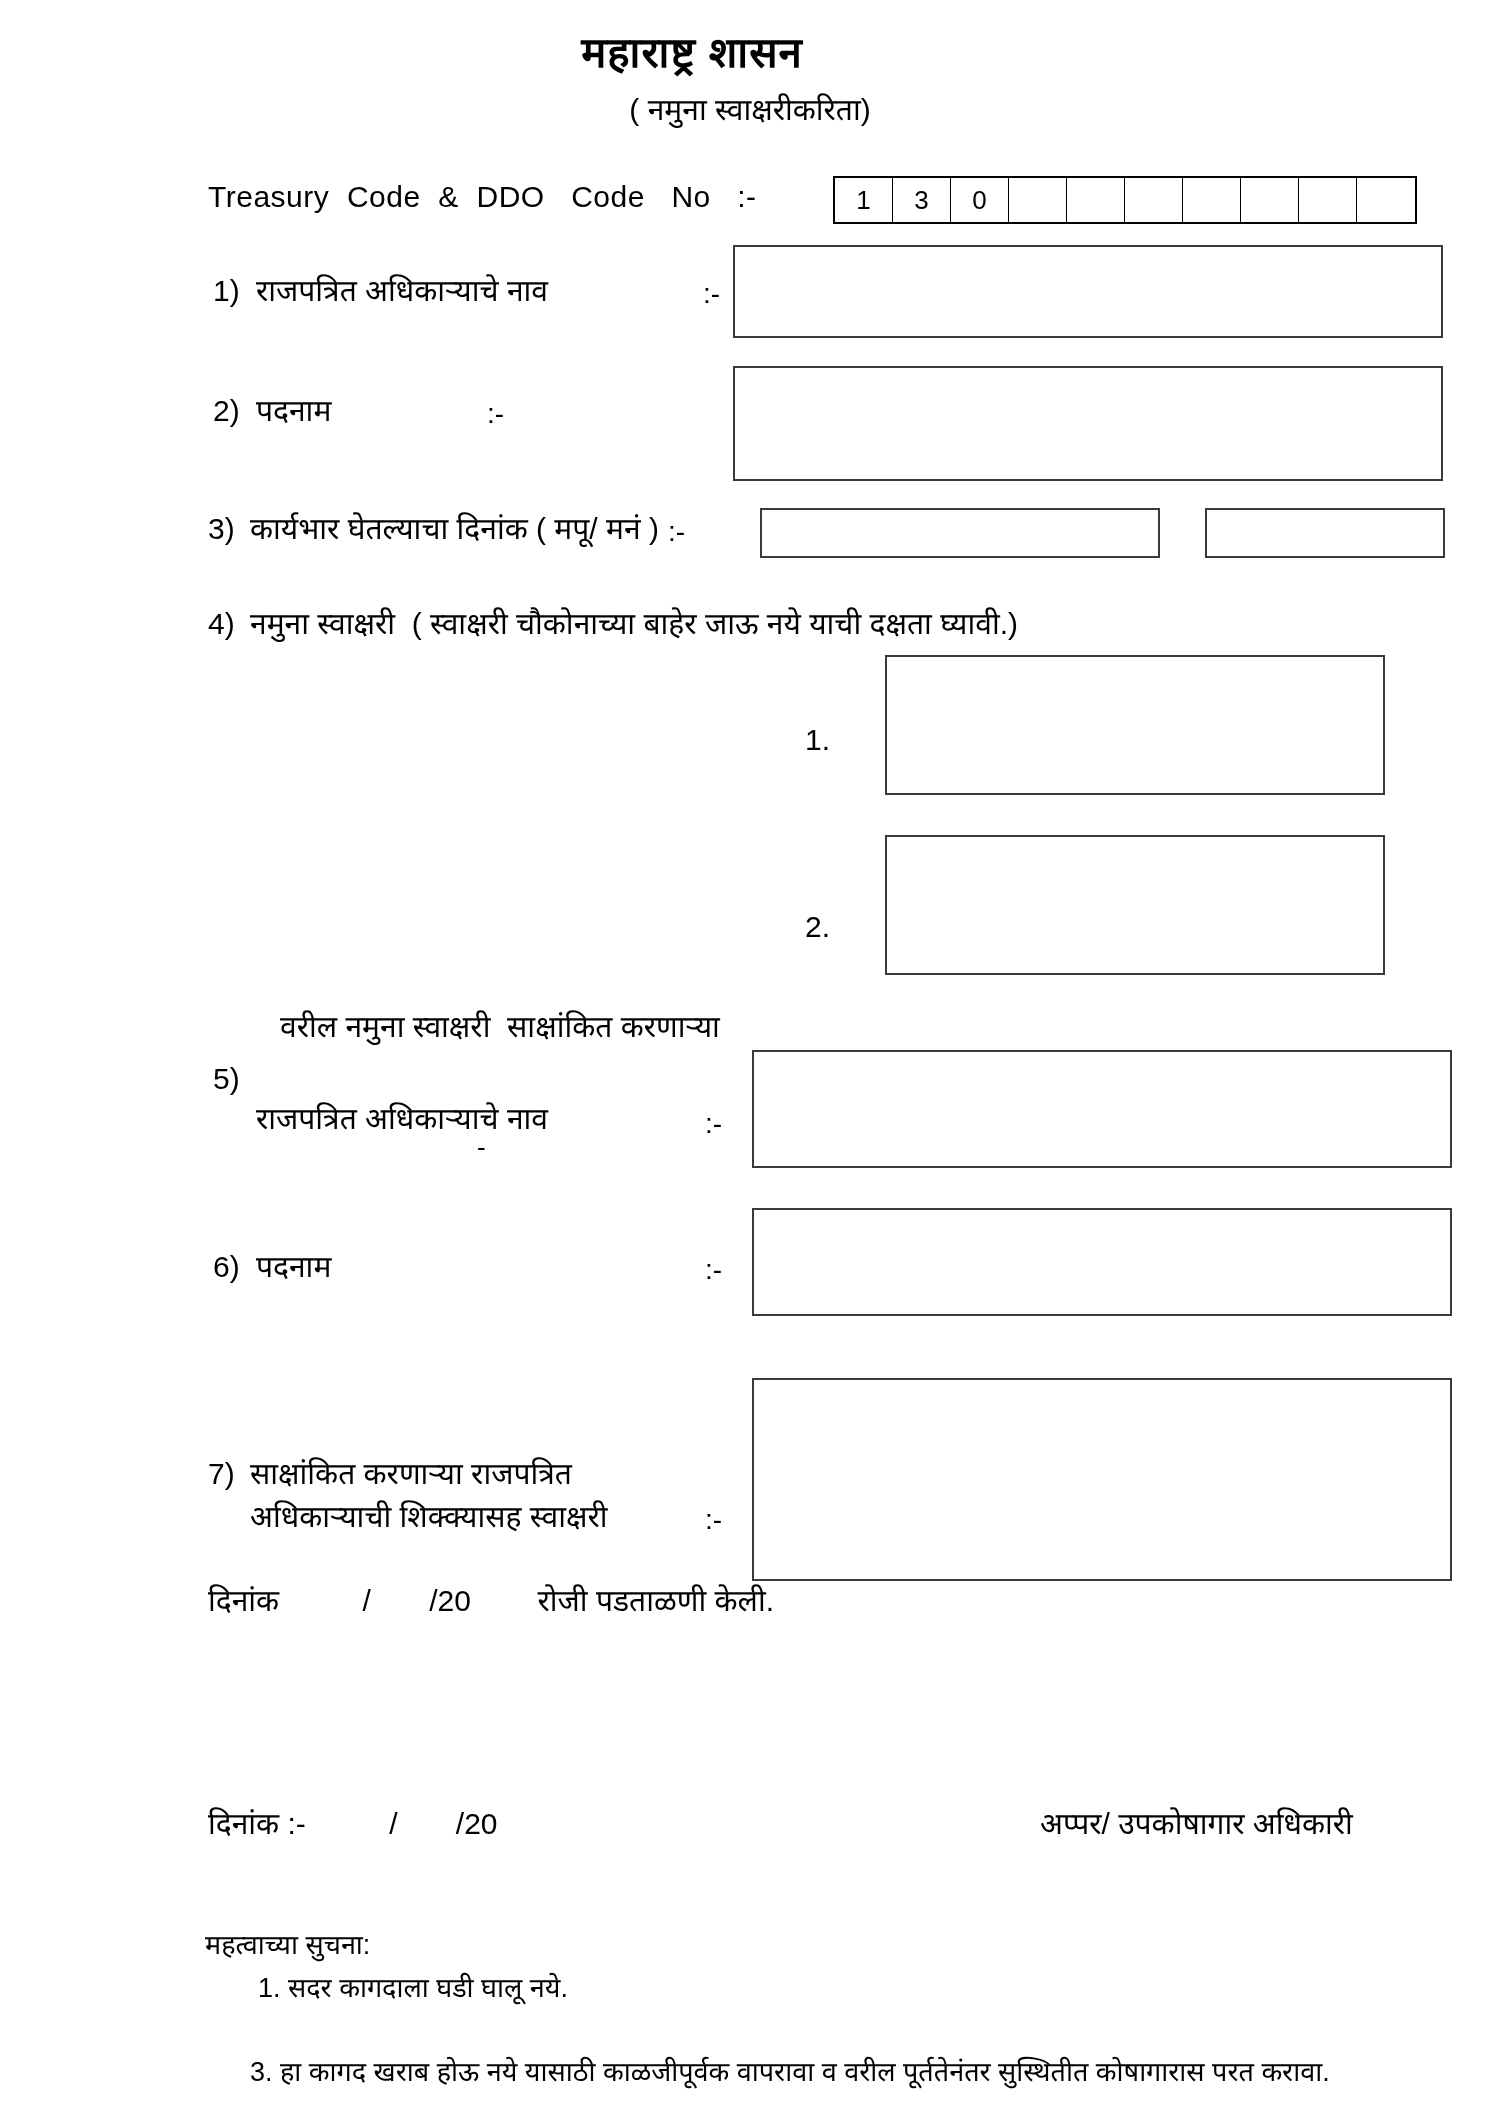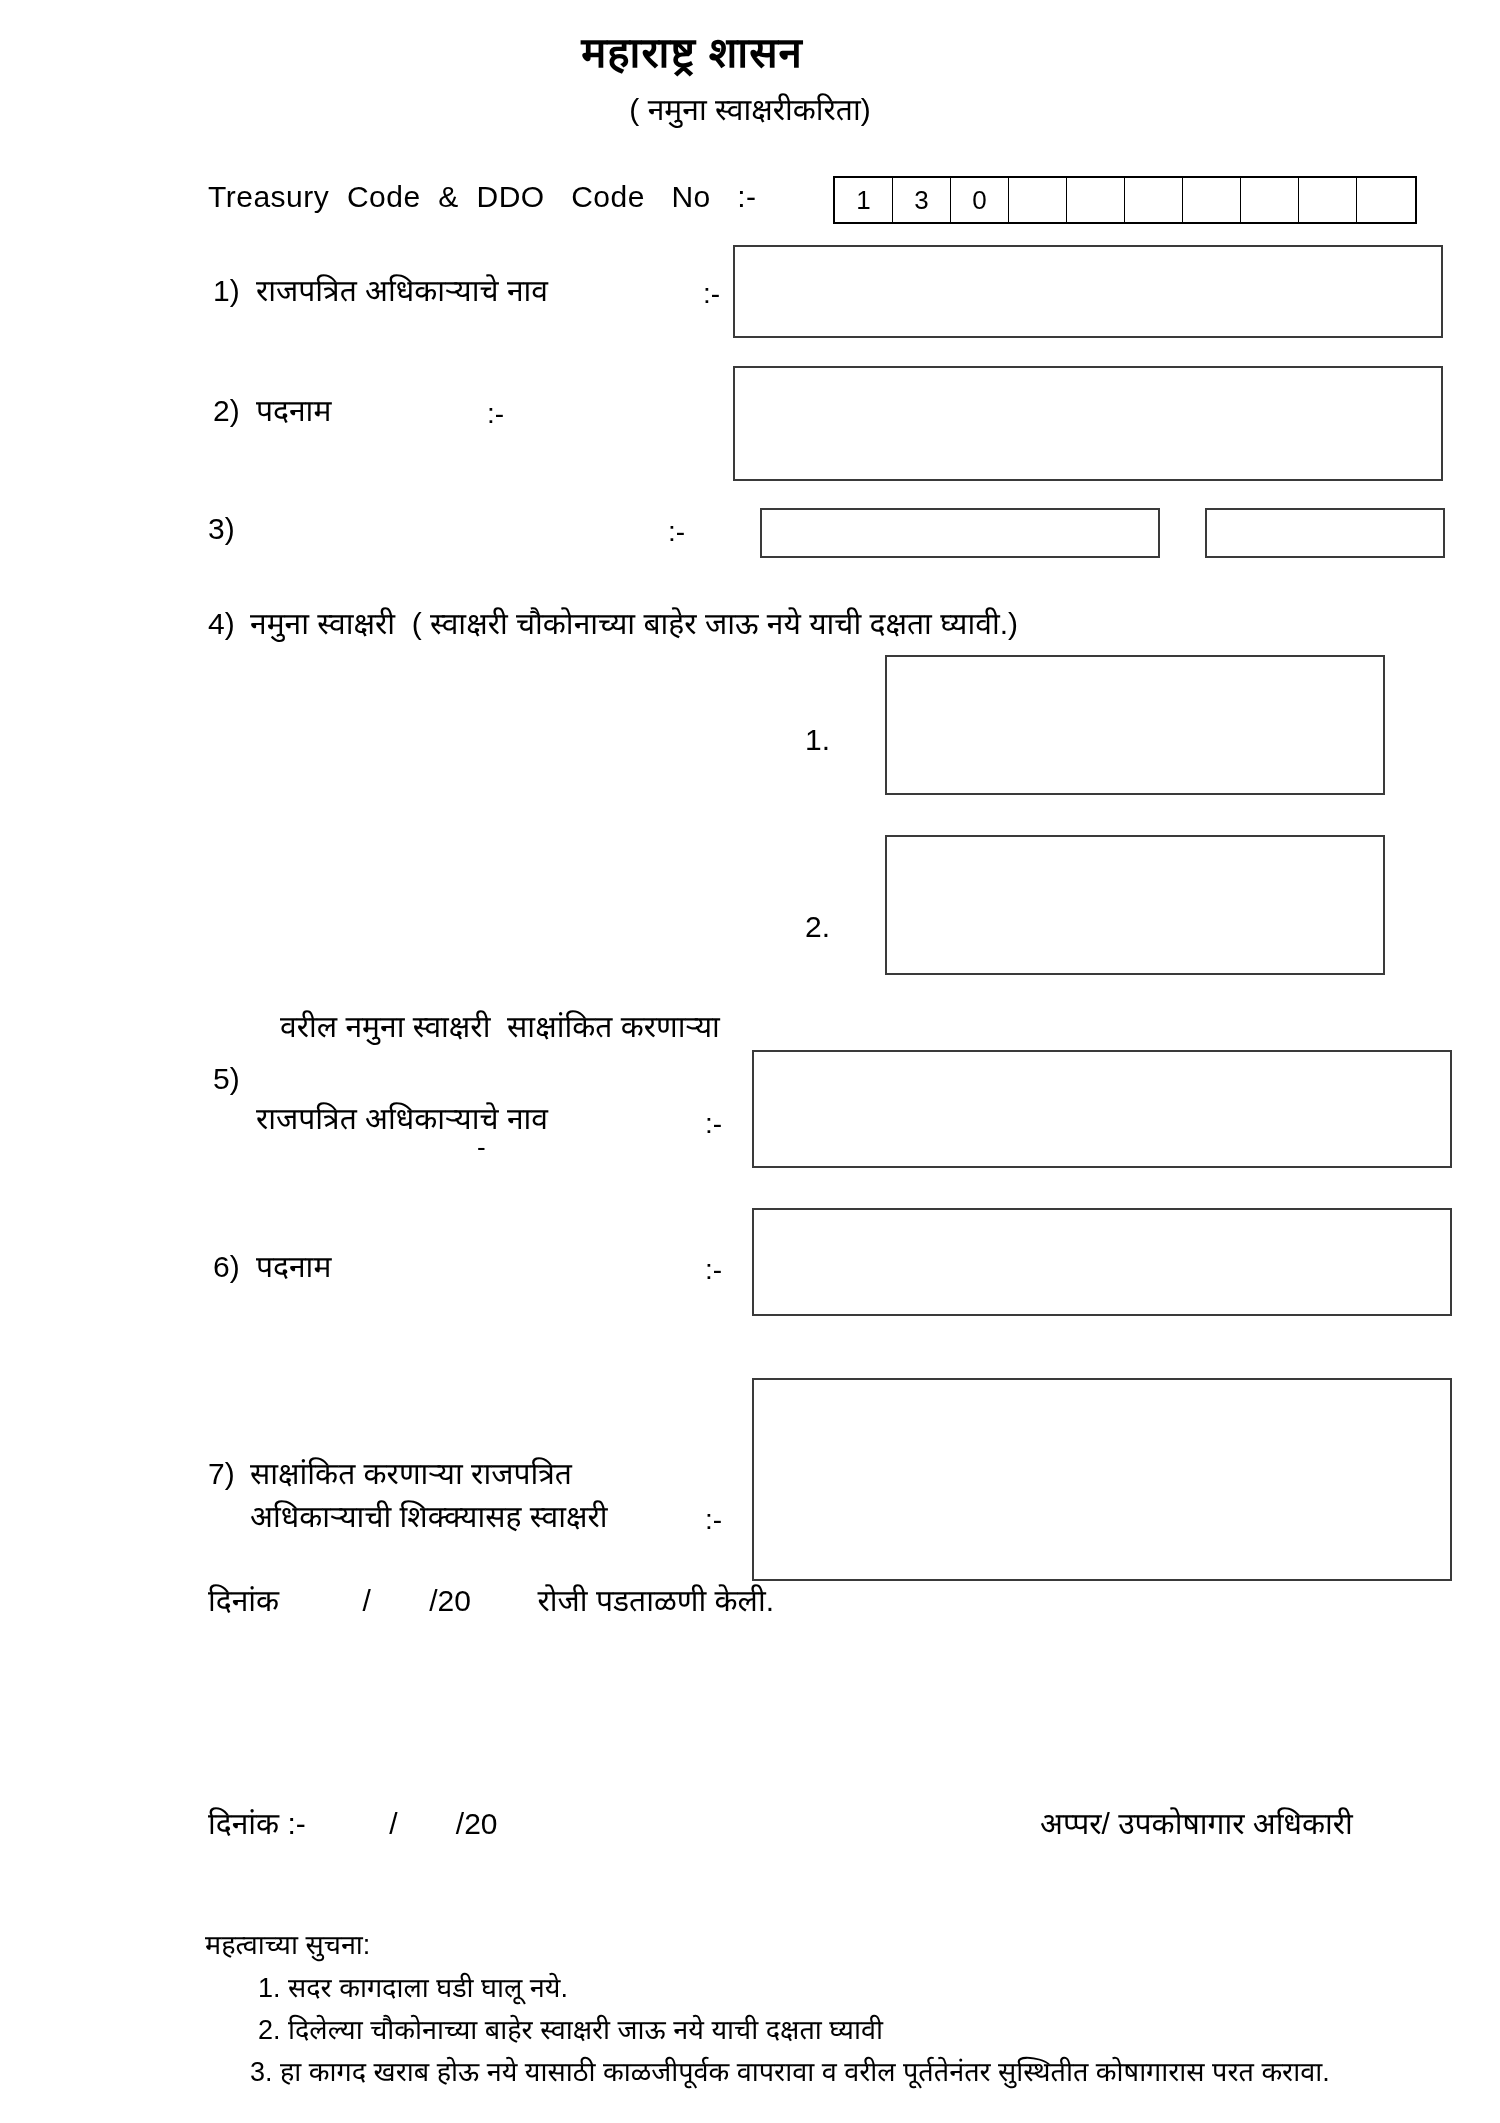--- a/index.html
+++ b/index.html
@@ -138,20 +138,21 @@
   <div class="lbl" style="left:256px; top:272px;">राजपत्रित अधिकाऱ्याचे नाव</div>
   <div class="colon" style="left:703px; top:278px;">:-</div>
   <div class="box" style="left:733px; top:245px; width:710px; height:93px;"></div>
 
   <div class="lbl" style="left:213px; top:392px;">2)</div>
   <div class="lbl" style="left:256px; top:392px;">पदनाम</div>
   <div class="colon" style="left:487px; top:398px;">:-</div>
   <div class="box" style="left:733px; top:366px; width:710px; height:115px;"></div>
 
   <div class="lbl" style="left:208px; top:510px;">3)</div>
+  <div class="lbl" style="left:250px; top:510px;">कार्यभार घेतल्याचा दिनांक ( मपू/ मनं )</div>
   <div class="colon" style="left:668px; top:516px;">:-</div>
   <div class="box" style="left:760px; top:508px; width:400px; height:50px;"></div>
   <div class="box" style="left:1205px; top:508px; width:240px; height:50px;"></div>
 
   <div class="lbl" style="left:208px; top:605px;">4)</div>
   <div class="lbl" style="left:250px; top:605px;">नमुना स्वाक्षरी  ( स्वाक्षरी चौकोनाच्या बाहेर जाऊ नये याची दक्षता घ्यावी.)</div>
 
   <div class="sig-num" style="left:805px; top:723px;">1.</div>
   <div class="box" style="left:885px; top:655px; width:500px; height:140px;"></div>
 
@@ -176,16 +177,15 @@
   <div class="colon" style="left:705px; top:1504px;">:-</div>
   <div class="box" style="left:752px; top:1378px; width:700px; height:203px;"></div>
 
   <div class="lbl" style="left:208px; top:1582px;">दिनांक          /       /20        रोजी पडताळणी केली.</div>
 
   <div class="lbl" style="left:208px; top:1805px;">दिनांक :-          /       /20</div>
   <div class="lbl" style="left:1040px; top:1805px;">अप्पर/ उपकोषागार अधिकारी</div>
 
   <div class="notes-title" style="left:205px; top:1925px;">महत्वाच्या सुचना:</div>
   <div class="note-line" style="left:258px; top:1968px;">1. सदर कागदाला घडी घालू नये.</div>
-  <div class="note-line" style="left:258px; top:2010px;">2. दिलेल्या चौकोनाच्या बाहेर स्वाक्षरी जाऊ नये याची दक्षता घ्यावी</div>
   <div class="note-line" style="left:250px; top:2052px;">3. हा कागद खराब होऊ नये यासाठी काळजीपूर्वक वापरावा व वरील पूर्ततेनंतर सुस्थितीत कोषागारास परत करावा.</div>
 
 </div>
 
 </body></html>

